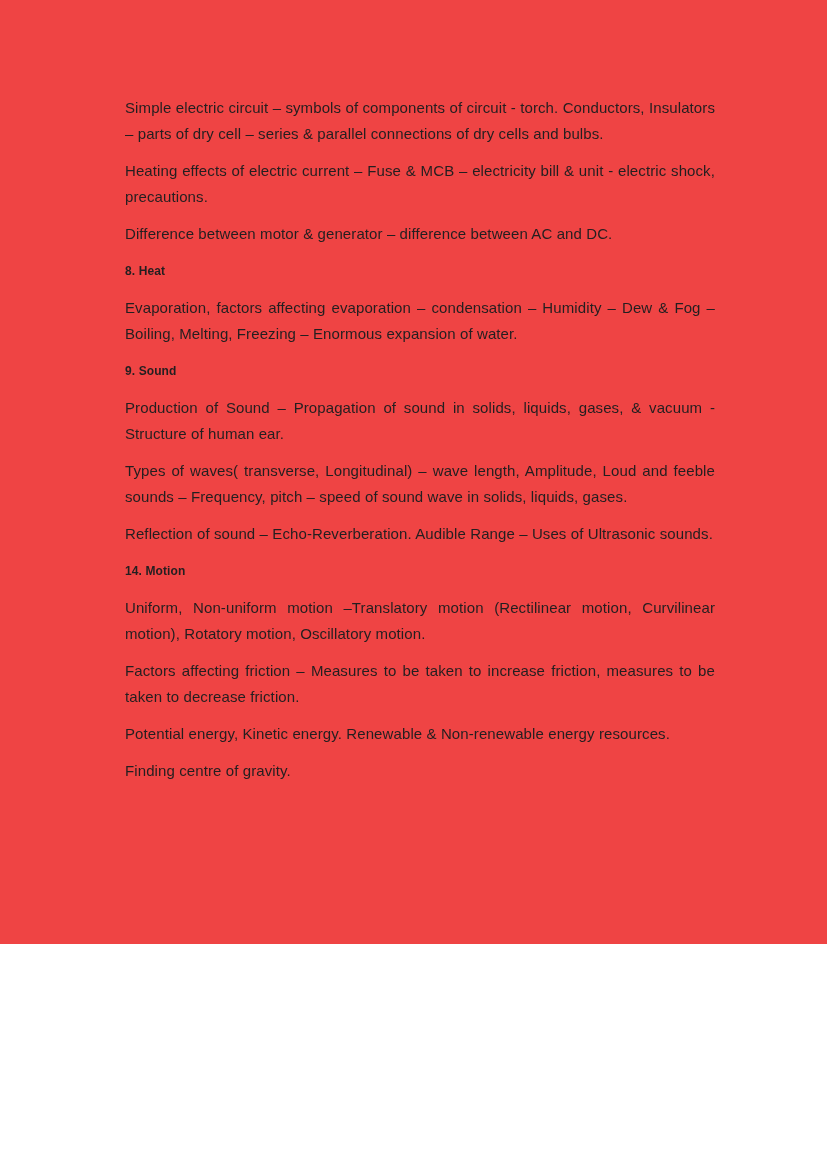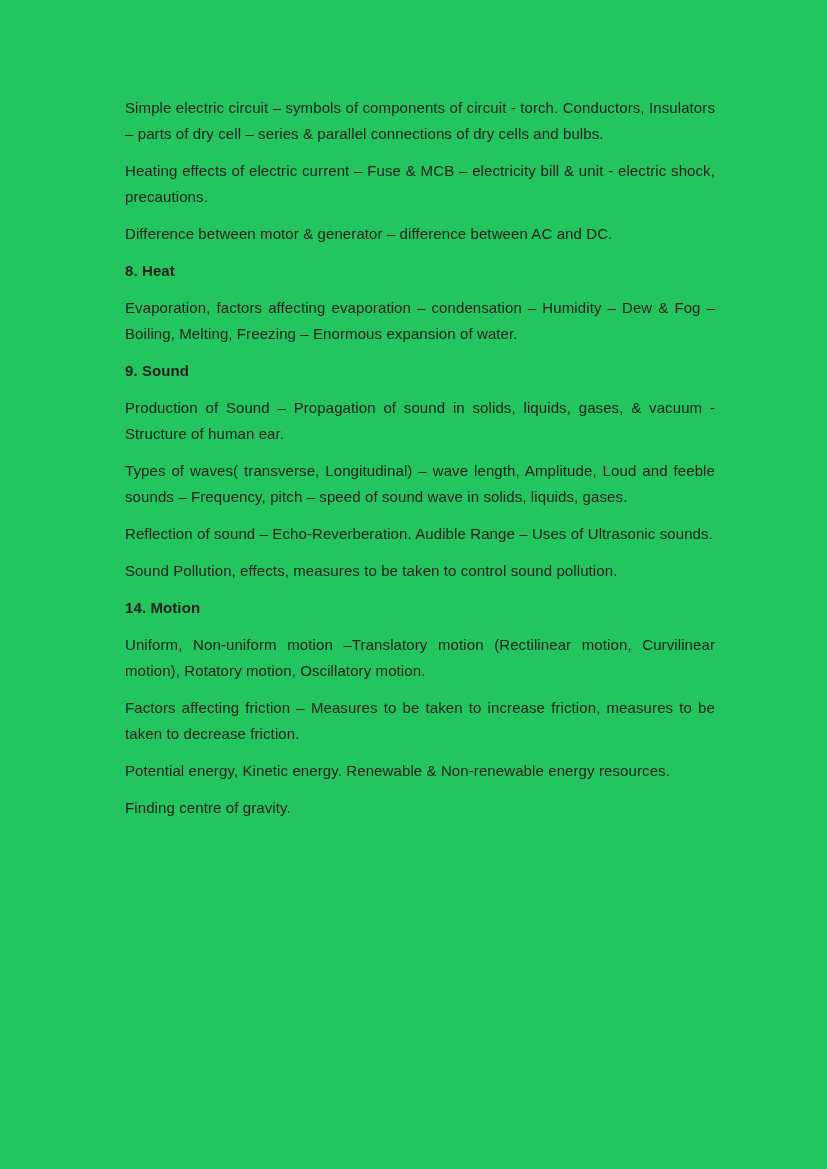--- a/index.html
+++ b/index.html
@@ -3,41 +3,41 @@
 <meta charset="utf-8">
 <style>
   html, body {
     margin: 0;
     padding: 0;
     background: #ffffff;
   }
   .page {
     position: relative;
     width: 827px;
-    height: 1169px;
+    height: 944px;
     box-sizing: border-box;
-    background: #22c55e;
+    background: #ef4444;
     padding: 95px 112px 40px 125px;
     font-family: "Liberation Sans", sans-serif;
     font-size: 15px;
     line-height: 26px;
     color: #231f20;
     overflow: hidden;
   }
   .para {
     margin: 0 0 11px 0;
     text-align: justify;
     letter-spacing: 0.1px;
   }
   .para:last-child {
     margin-bottom: 0;
   }
   .heading {
     margin: 2px 0 11px 0;
-    font-size: 15px;
+    font-size: 12px;
     font-weight: bold;
     text-align: left;
     letter-spacing: 0.1px;
   }
   .alt-font {
     font-family: "DejaVu Sans", sans-serif;
     font-size: 13.6px;
   }
 </style>
 </head>
@@ -57,21 +57,20 @@
   <p class="para">Evaporation, factors affecting evaporation – condensation – Humidity – Dew &amp; Fog – Boiling, Melting, Freezing – Enormous expansion of water.</p>
 
   <p class="heading">9. Sound</p>
 
   <p class="para">Production of Sound – Propagation of sound in solids, liquids, gases, &amp; vacuum - Structure of human ear.</p>
 
   <p class="para">Types of waves( transverse, Longitudinal) – wave length, Amplitude, Loud and feeble sounds – Frequency, pitch – speed of sound wave in solids, liquids, gases.</p>
 
   <p class="para">Reflection of sound – Echo-Reverberation. Audible Range – Uses of Ultrasonic sounds.</p>
 
-  <p class="para">Sound Pollution, effects, measures to be taken to control sound pollution.</p>
 
   <p class="heading">14. Motion</p>
 
   <p class="para">Uniform, Non-uniform motion –Translatory motion (Rectilinear motion, Curvilinear motion), Rotatory motion, Oscillatory motion.</p>
 
 
   <p class="para">Factors affecting friction – Measures to be taken to increase friction, measures to be taken to decrease friction.</p>
 
   <p class="para">Potential energy, Kinetic energy. Renewable &amp; Non-renewable energy resources.</p>
 

